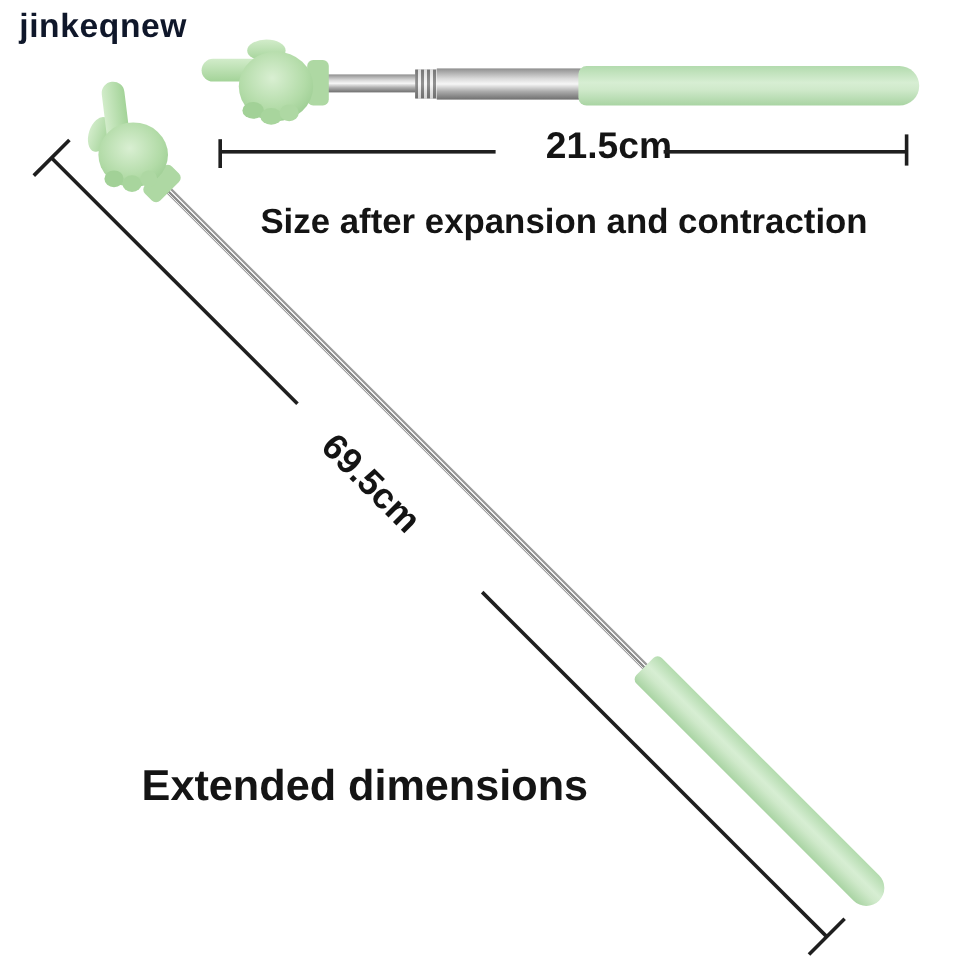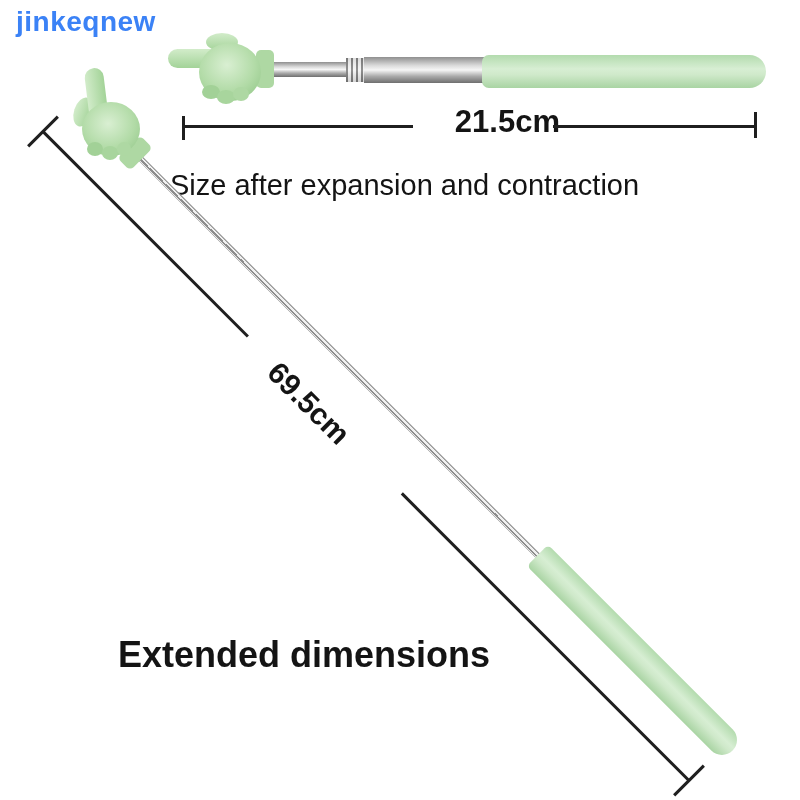--- a/index.html
+++ b/index.html
@@ -4,21 +4,21 @@
 <style>
   html,body{margin:0;padding:0;background:#fff;}
   .canvas{
     position:relative;width:800px;height:800px;background:#ffffff;
     overflow:hidden;font-family:"Liberation Sans",sans-serif;color:#141414;
   }
   .abs{position:absolute;}
 
   
   .watermark{
-    left:16px;top:6px;font-size:28px;font-weight:700;color:#3b82f6;
+    left:16px;top:6px;font-size:28px;font-weight:700;color:#0f172a;
     letter-spacing:.5px;
   }
 
   
   .steel{
     background:
       repeating-linear-gradient(to bottom,
         rgba(130,130,130,.0) 0 0),
       linear-gradient(to bottom,#8f8f8f 0%,#d9d9d9 32%,#f6f6f6 50%,#ababab 74%,#6f6f6f 100%);
   }
@@ -42,22 +42,22 @@
   .dim{background:#1f1f1f;}
   .tickL{left:182px;top:116px;width:3px;height:24px;}
   .lineA{left:183px;top:125px;width:230px;height:2.5px;}
   .lineB{left:553px;top:125px;width:203px;height:2.5px;}
   .tickR{left:754px;top:112px;width:3px;height:26px;}
   .label-collapsed{
     left:408px;top:104px;width:152px;text-align:right;
     font-size:31px;font-weight:700;white-space:nowrap;
   }
   .caption-collapsed{
-    left:170px;top:169px;width:600px;
-    font-size:29px;font-weight:400;white-space:nowrap;
+    left:170px;top:169px;width:600px;text-align:center;
+    font-size:29px;font-weight:700;white-space:nowrap;
   }
 
   
   .ext-bar{
     left:140px;top:143px;width:840px;height:30px;
     transform:rotate(45deg);transform-origin:left center;z-index:1;
   }
   .ext-shaft{
     position:absolute;left:0;top:12px;width:566px;height:6px;
     background:linear-gradient(to bottom,#9a9a9a 0 1.5px,#f0f0f0 1.5px 3px,#8d8d8d 3px 4.5px,#e9e9e9 4.5px 5.5px,#9a9a9a 5.5px 6px);

